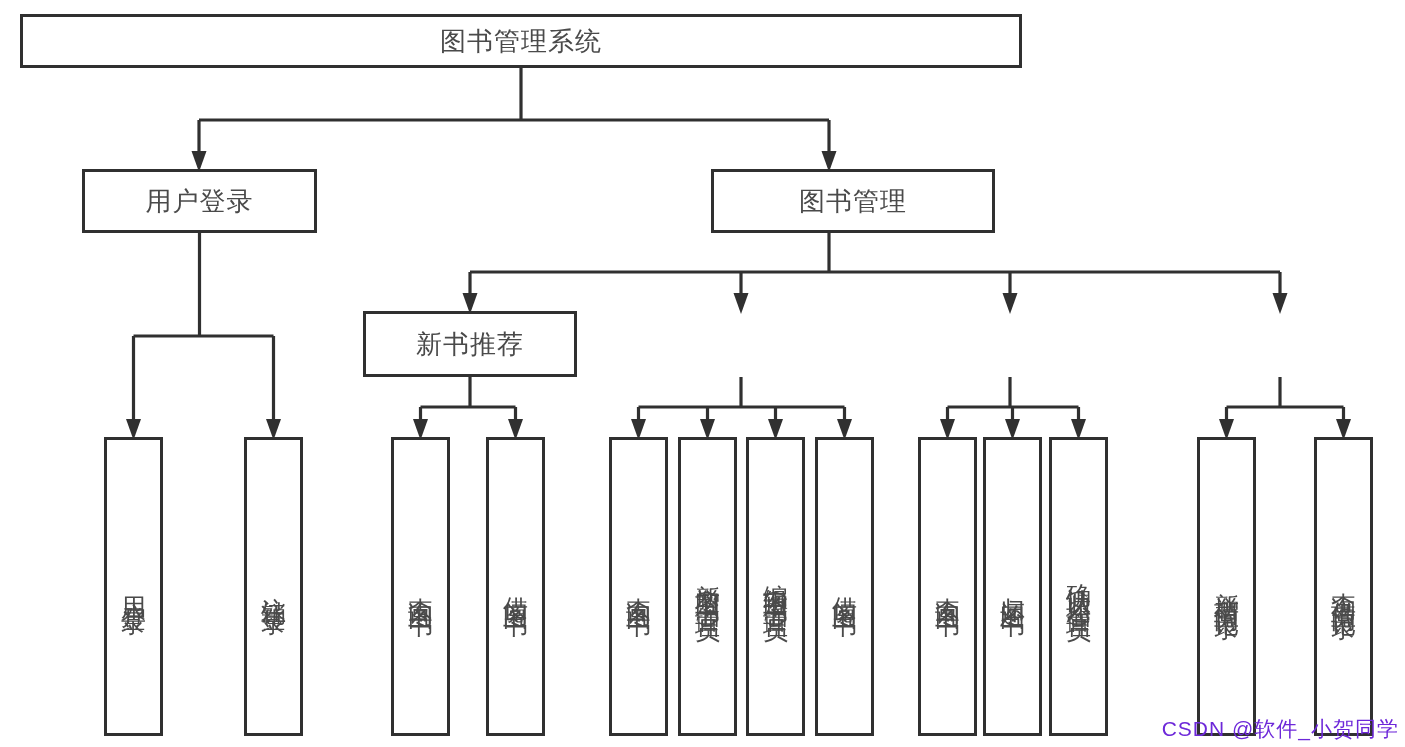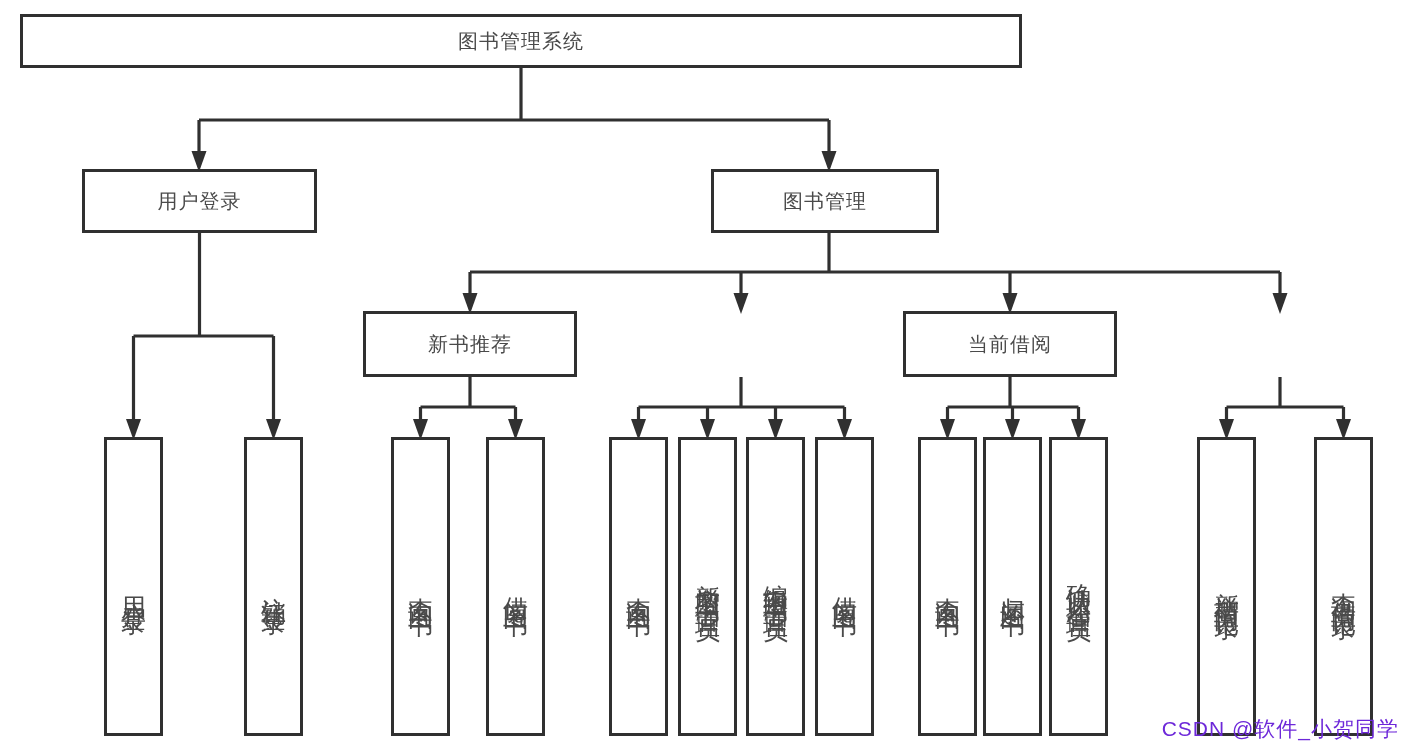--- a/index.html
+++ b/index.html
@@ -19,27 +19,27 @@
     position: absolute;
     box-sizing: border-box;
     border: 3px solid #303030;
     background: #ffffff;
     display: flex;
     align-items: center;
     justify-content: center;
     color: #4a4a4a;
   }
   .h-label {
-    font-size: 20px;
+    font-size: 26px;
     letter-spacing: 1px;
     white-space: nowrap;
   }
   .root-box   { left: 20px;  top: 14px;  width: 1002px; height: 54px; }
   .l2-user    { left: 82px;  top: 169px; width: 235px;  height: 64px; }
-  .l2-mgmt    { left: 711px; top: 169px; width: 228px;  height: 64px; align-items: center; }
+  .l2-mgmt    { left: 711px; top: 169px; width: 284px;  height: 64px; align-items: center; }
   .l3         { top: 311px; height: 66px; }
   .l3-rec     { left: 363px;  width: 214px; }
   .l3-bor     { left: 632px;  width: 218px; }
   .l3-cur     { left: 903px;  width: 214px; }
   .l3-recd    { left: 1173px; width: 214px; }
   .leaf {
     top: 437px;
     width: 59px;
     height: 299px;
   }
@@ -92,23 +92,20 @@
   <div class="box l2-user">
     <span class="h-label">用户登录</span>
   </div>
 
   <div class="box l2-mgmt">
     <span class="h-label">图书管理</span>
   </div>
 
   <div class="box l3 l3-rec">
     <span class="h-label">新书推荐</span>
-  </div>
-  <div class="box l3 l3-cur">
-    <span class="h-label">当前借阅</span>
   </div>
 
   <div class="box leaf" style="left:104px">
     <span class="vlabel">用户登录</span>
   </div>
   <div class="box leaf" style="left:244px">
     <span class="vlabel">注销登录</span>
   </div>
 
   <div class="box leaf" style="left:391px">

